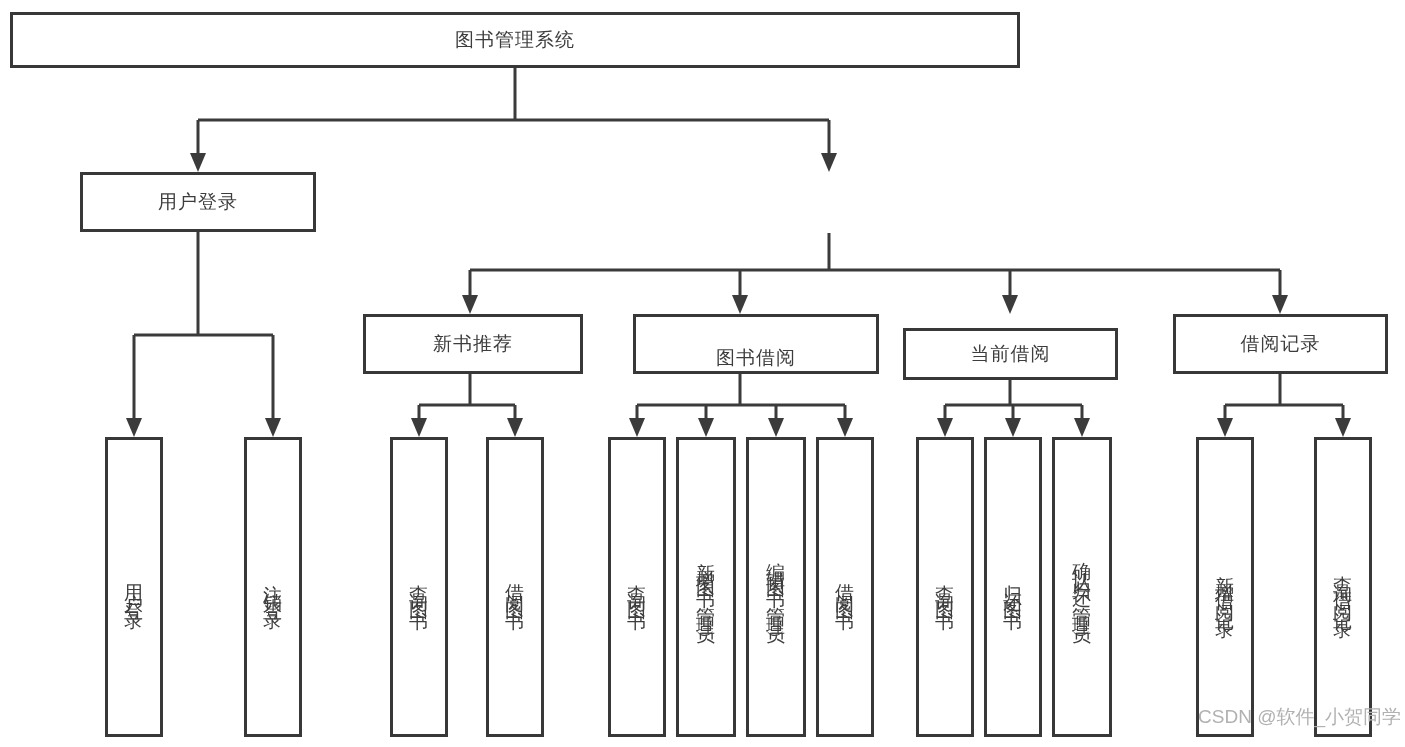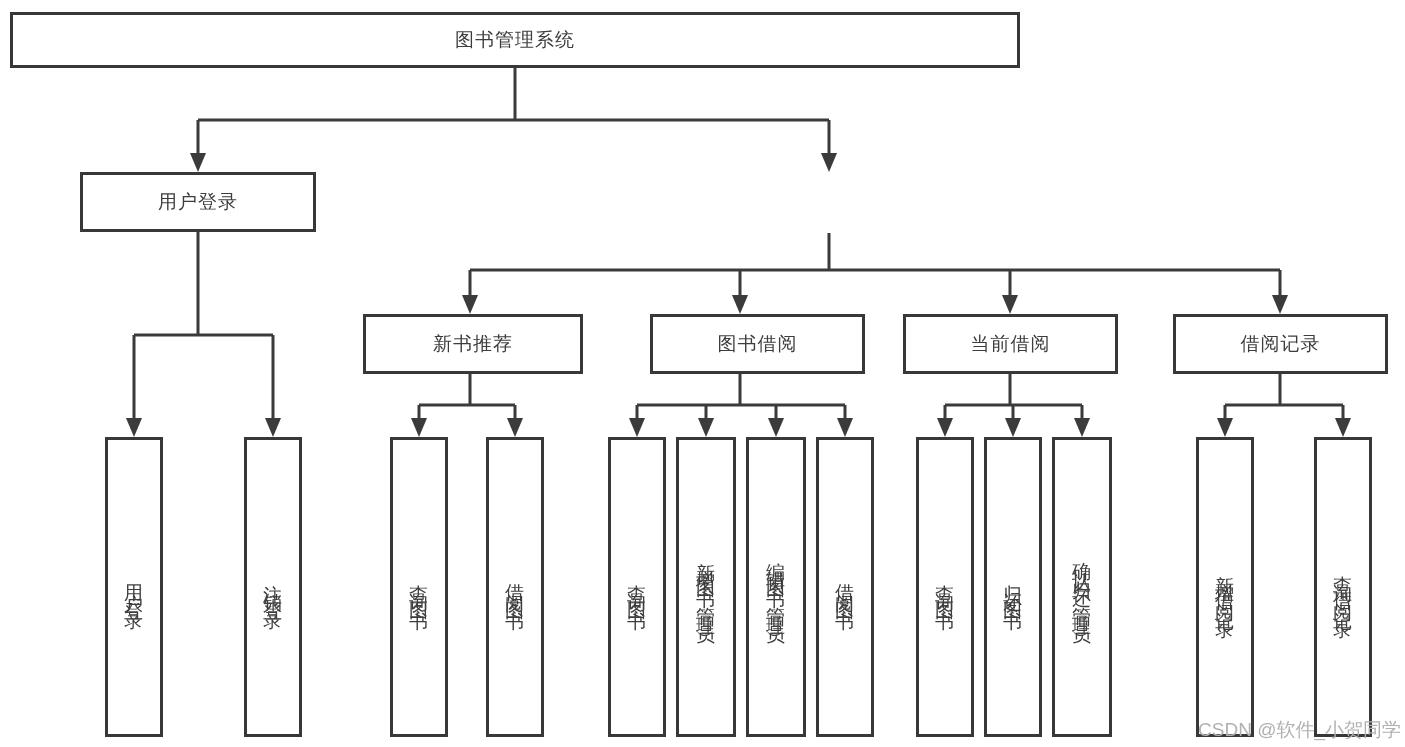--- a/index.html
+++ b/index.html
@@ -45,21 +45,21 @@
     writing-mode: vertical-rl;
     text-orientation: mixed;
     font-size: 19px;
     letter-spacing: 9px;
     line-height: 1;
     white-space: nowrap;
   }
   .watermark {
     position: absolute;
     right: 4px;
-    bottom: 4px;
+    bottom: 17px;
     font-size: 19px;
     color: var(--watermark, #b1b1b1);
     z-index: 2;
     white-space: nowrap;
   }
 </style>
 </head>
 <body>
 
 <div class="canvas">
@@ -104,24 +104,24 @@
     <span>图书管理系统</span>
   </div>
 
   <div class="box hnode" style="left:80px; top:172px; width:236px; height:60px;">
     <span>用户登录</span>
   </div>
 
   <div class="box hnode" style="left:363px; top:314px; width:220px; height:60px;">
     <span>新书推荐</span>
   </div>
-  <div class="box hnode" style="left:650px; top:314px; width:215px; height:60px;">
+  <div class="box hnode" style="left:633px; top:314px; width:246px; height:60px;align-items:flex-end;">
     <span>图书借阅</span>
   </div>
-  <div class="box hnode" style="left:903px; top:314px; width:215px; height:60px;">
+  <div class="box hnode" style="left:903px; top:328px; width:215px; height:52px;">
     <span>当前借阅</span>
   </div>
   <div class="box hnode" style="left:1173px; top:314px; width:215px; height:60px;">
     <span>借阅记录</span>
   </div>
 
   <div class="box vnode" style="left:105px; top:437px; width:58px; height:300px;">
     <span>用户登录</span>
   </div>
   <div class="box vnode" style="left:244px; top:437px; width:58px; height:300px;">

